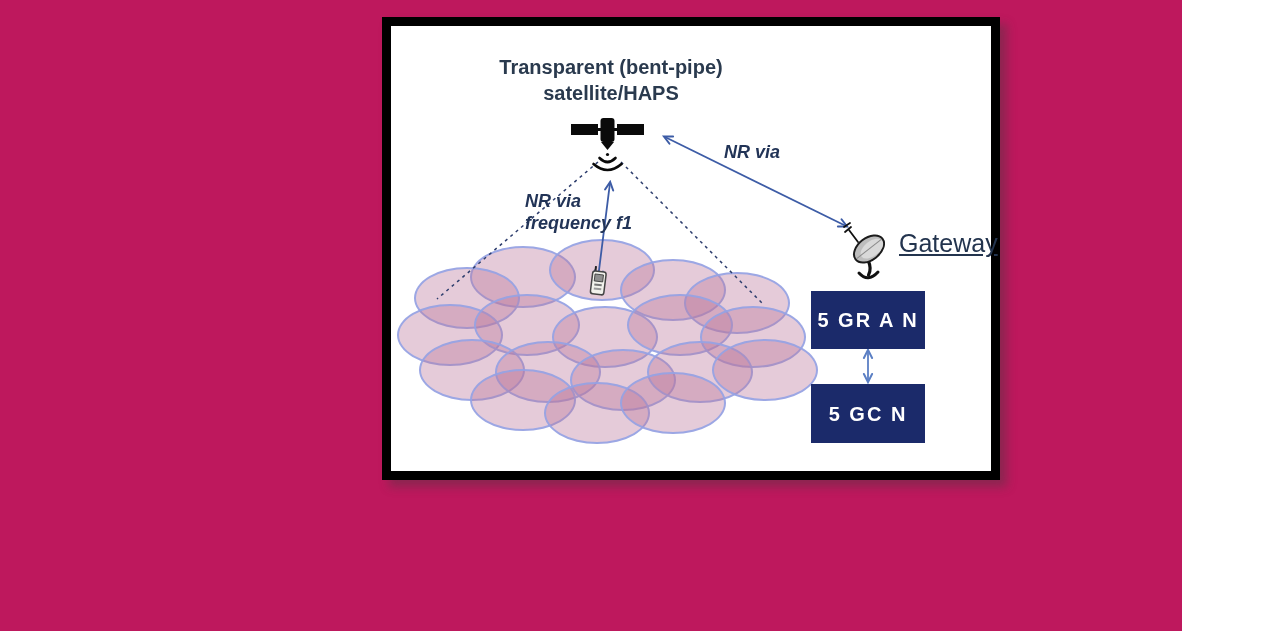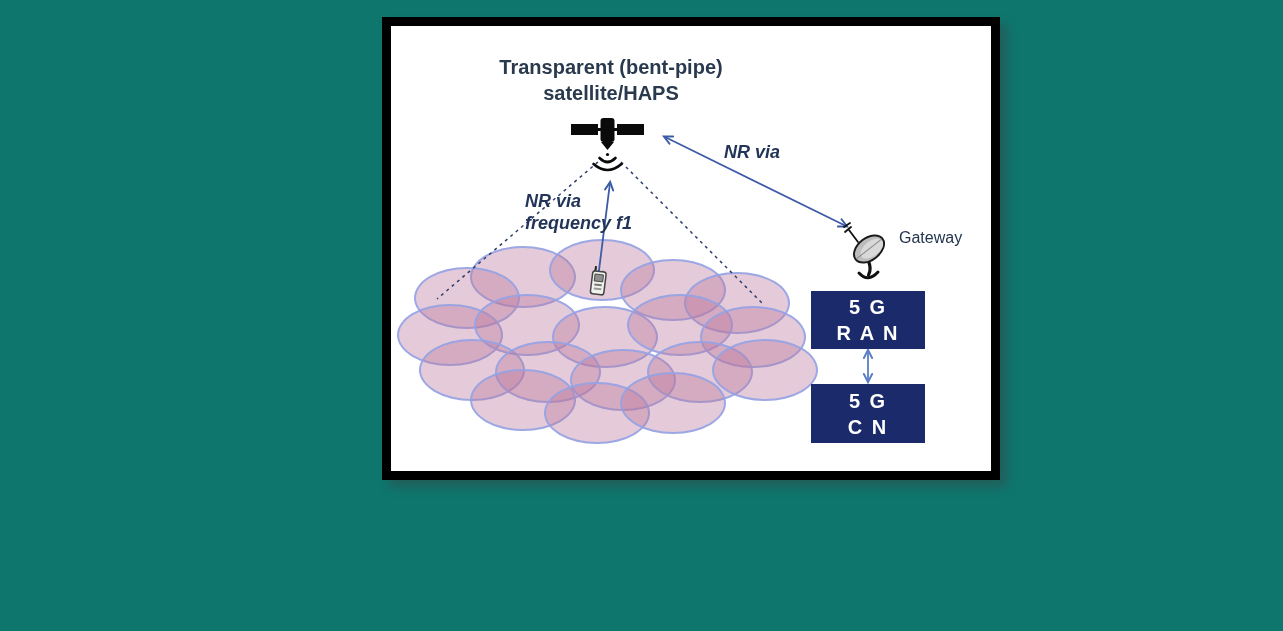--- a/index.html
+++ b/index.html
@@ -1,21 +1,21 @@
 <!DOCTYPE html>
 <html style="--frame-border: #000000; --navy-box: #1b2a6a; --box-text: #ffffff; --title-text: #2a3a4e; --label-text: #223457; --gateway-text: #23344e; --caption-text: #141414; --arrow-blue: #3d5ca6; --arrow-light-blue: #5b7fc4; --dashed-line: #2d3d6d; --cell-fill: rgba(187,119,154,0.38); --cell-border: rgba(148,163,230,0.9);"><head>
 <meta charset="utf-8">
 <style>
   * { margin: 0; padding: 0; box-sizing: border-box; }
   html, body { background: #ffffff; }
   .page {
     position: relative;
-    width: 1283px;
+    width: 1182px;
     height: 631px;
-    background: #0f766e;
+    background: #be185d;
     font-family: "Liberation Sans", sans-serif;
     overflow: hidden;
   }
   
   .figure-frame {
     position: absolute;
     left: 382px; top: 17px;
     width: 618px; height: 463px;
     border: 9px solid var(--frame-border, #000);
     background: #fff;
@@ -61,32 +61,32 @@
     font-size: 18px;
     line-height: 22px;
     color: var(--label-text, #223457);
   }
   .f1-label { left: 134px; top: 164px; }
   .f2-label { left: 333px; top: 115px; }
 
   .gw-label {
     position: absolute;
     left: 508px; top: 203px;
-    font-size: 16px;
+    font-size: 25px;
     color: var(--gateway-text, #23344e);
+    text-decoration: underline;
   }
 
   .net-box {
     position: absolute;
     left: 420px;
     width: 114px;
     background: var(--navy-box, #1b2a6a);
     color: var(--box-text, #ffffff);
     display: flex;
-    flex-direction: column;
     align-items: center;
     justify-content: center;
     font-size: 20px;
     font-weight: bold;
     letter-spacing: 2px;
     line-height: 26px;
   }
   .ran-box { top: 265px; height: 58px; }
   .cn-box  { top: 358px; height: 59px; }
 

